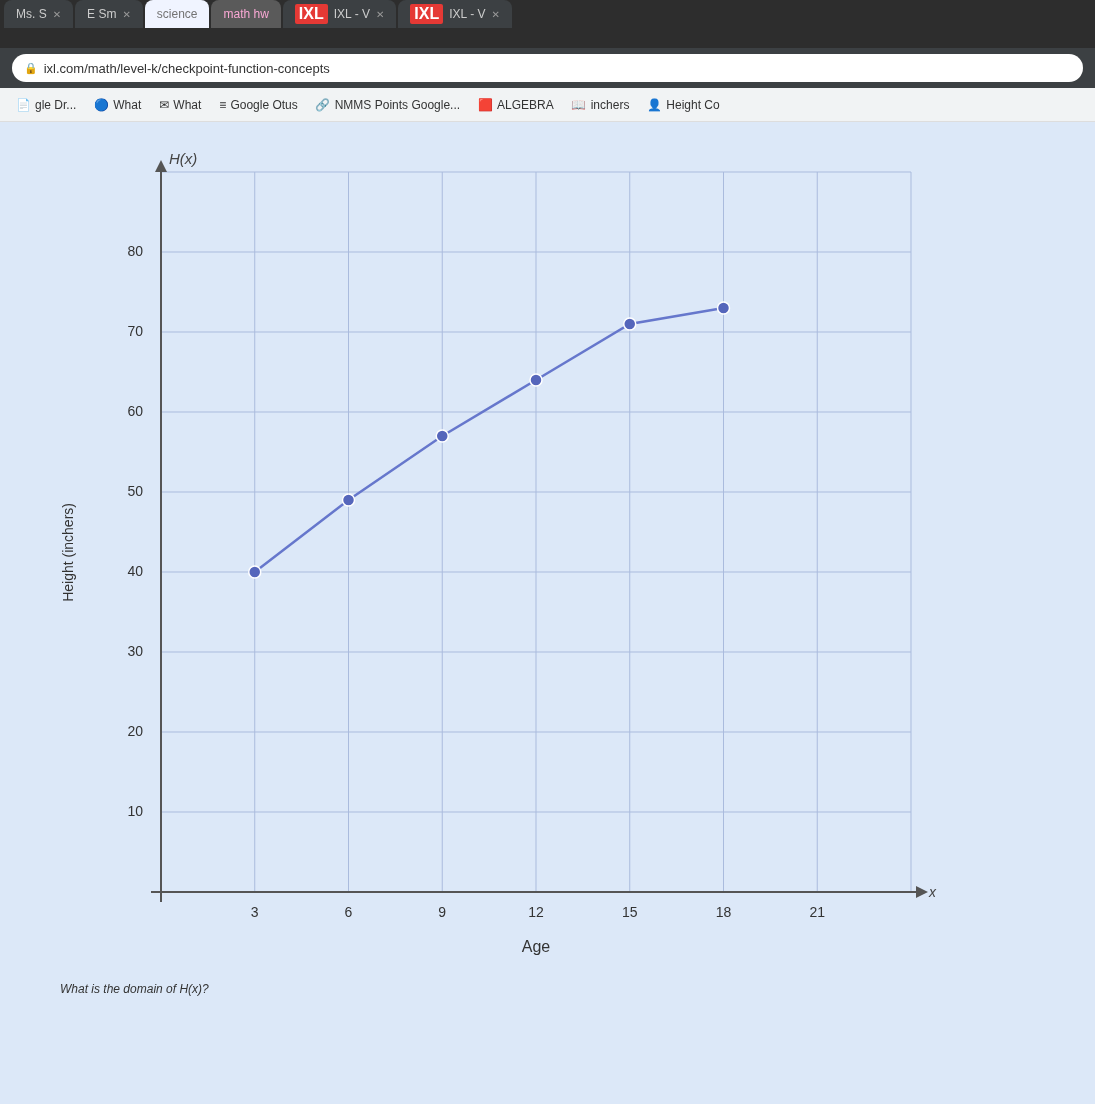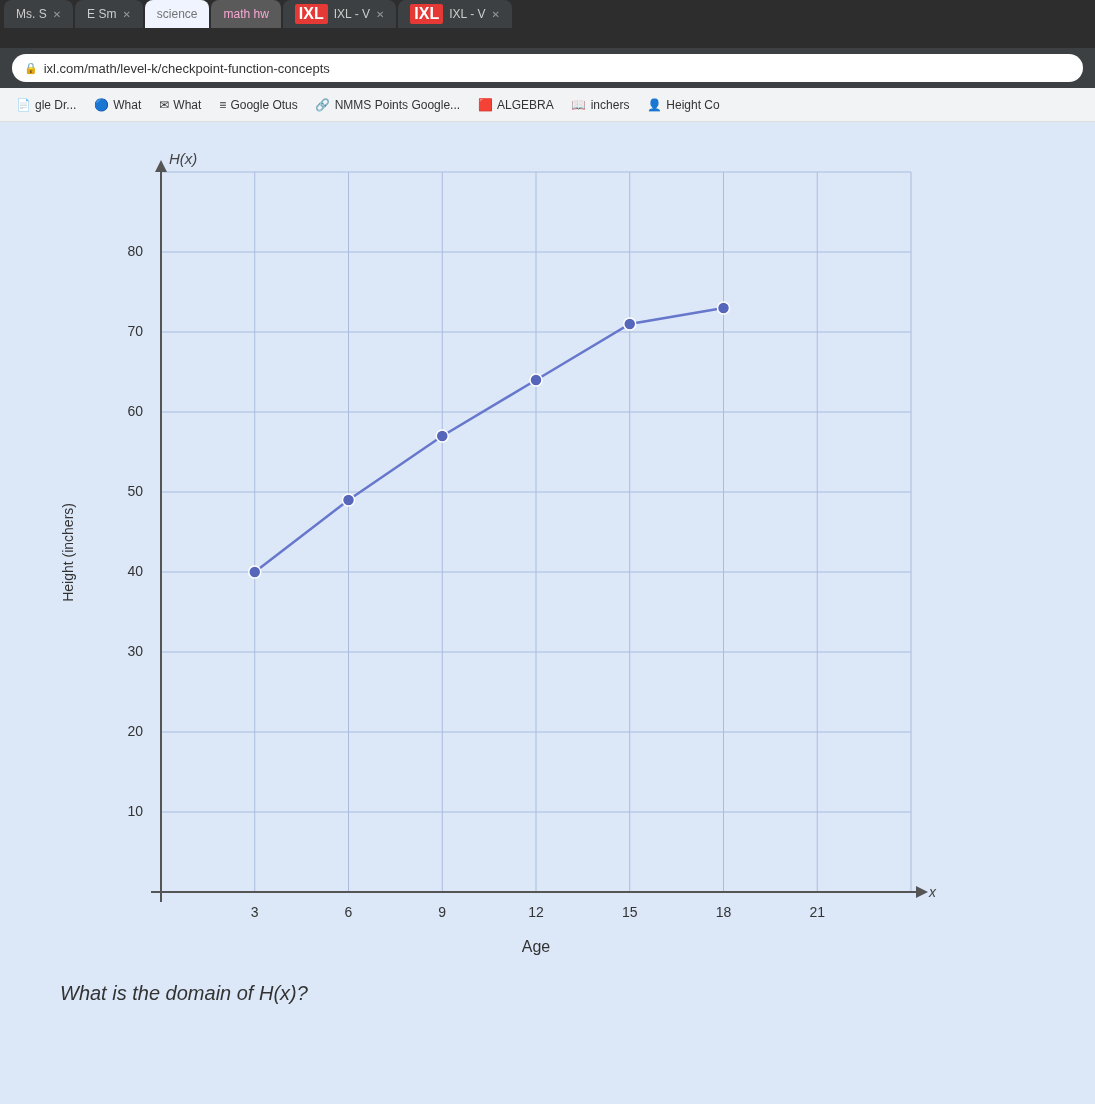--- a/index.html
+++ b/index.html
@@ -152,21 +152,21 @@
       width: 860px;
       height: 820px;
     }
 
     .chart-svg {
       width: 100%;
       height: 100%;
     }
 
     .question-text {
-      font-size: 20px;
+      font-size: 12px;
       color: #333;
       margin-top: 16px;
       font-style: italic;
     }
 
     .ixl-badge {
       background: #e53935;
       color: white;
       font-size: 16px;
       font-weight: bold;

